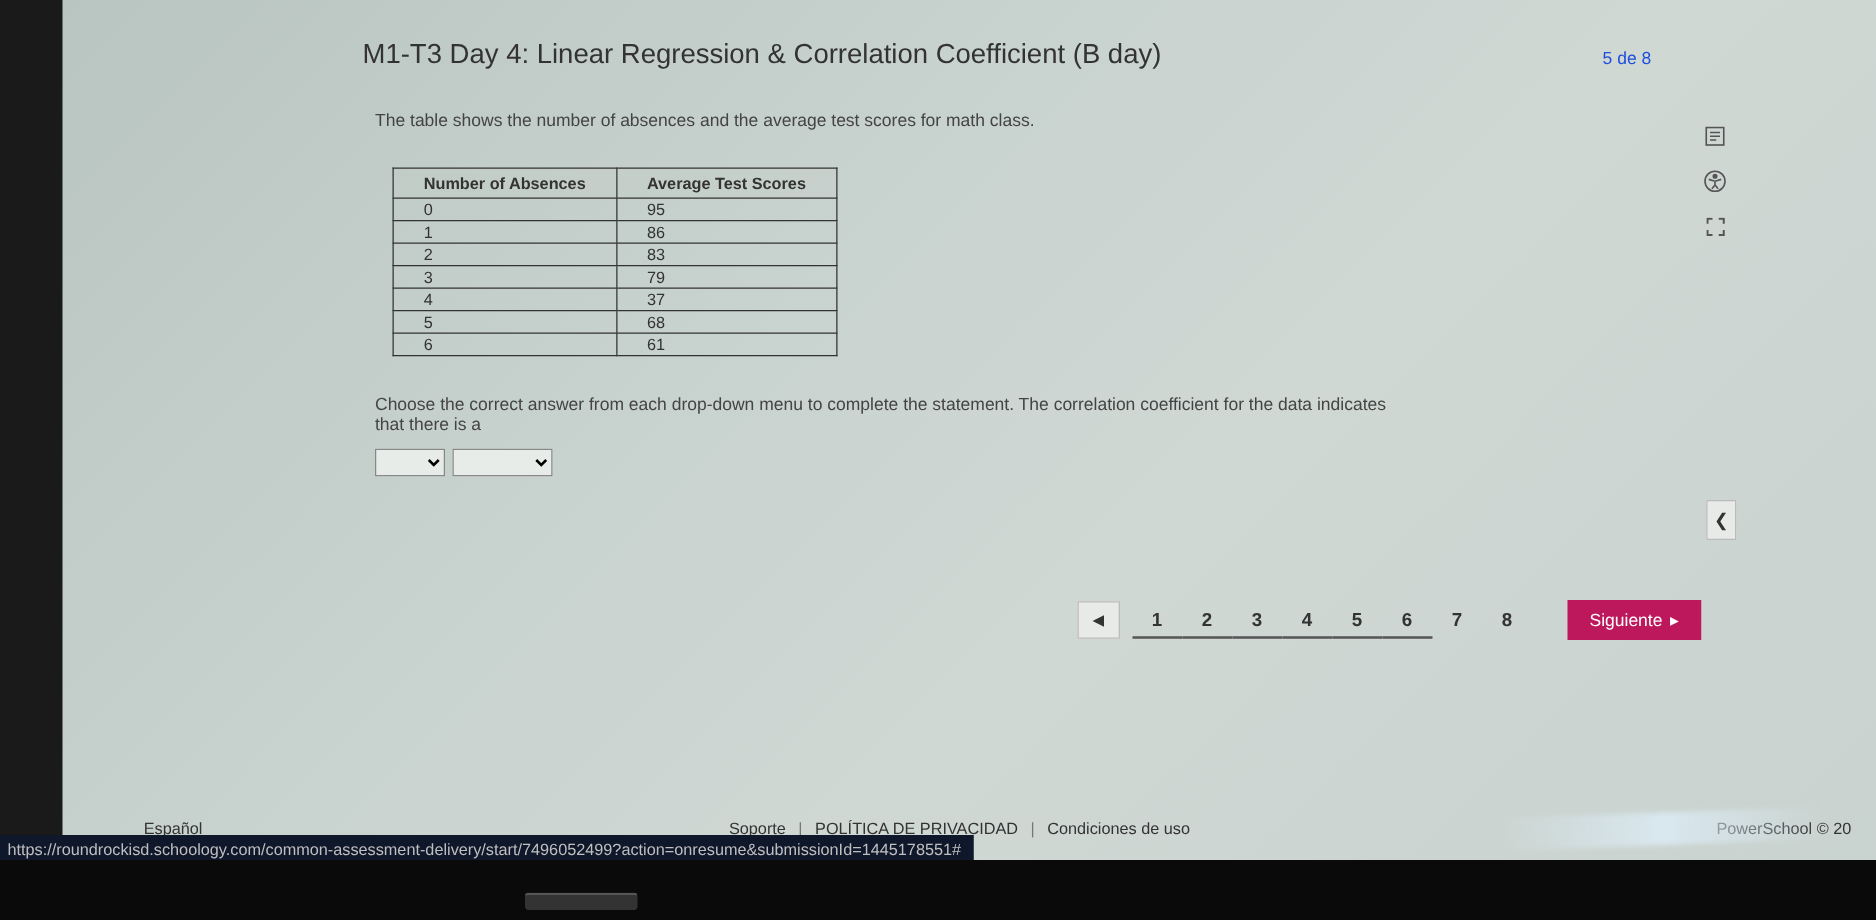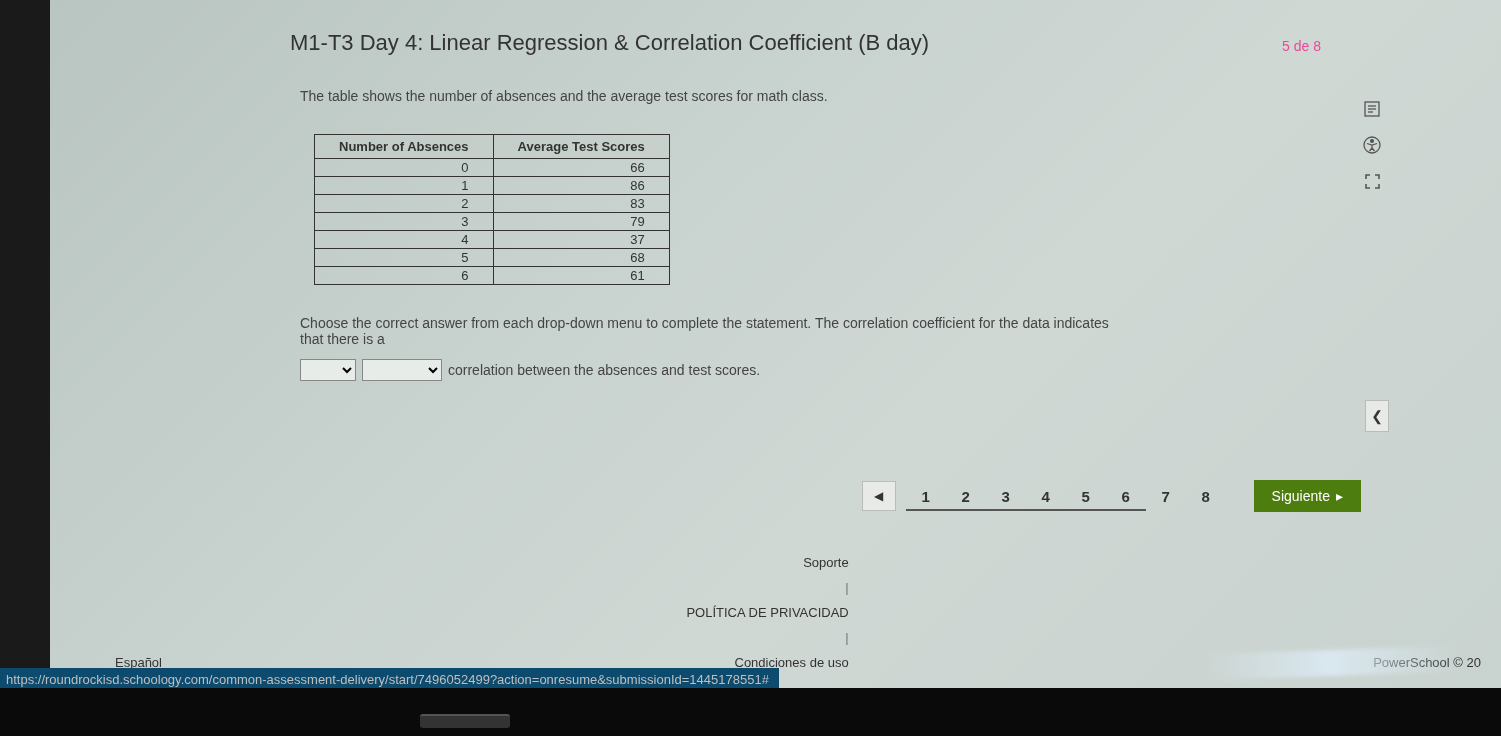--- a/index.html
+++ b/index.html
@@ -37,21 +37,21 @@
     align-items: flex-start;
     padding: 30px 140px 0 240px;
   }
   .title {
     font-size: 22px;
     color: #333;
     font-weight: 400;
   }
   .qcount {
     font-size: 14px;
-    color: #ec4899;
+    color: #1d4ed8;
     padding-top: 8px;
     padding-right: 40px;
   }
   .points-row {
     text-align: right;
     padding: 40px 140px 0 0;
     font-size: 13px;
     color: #444;
     letter-spacing: 0.3px;
   }
@@ -85,21 +85,21 @@
   }
   table.data {
     border-collapse: collapse;
     margin-left: 14px;
     margin-bottom: 30px;
   }
   table.data th, table.data td {
     border: 1px solid #333;
     font-size: 13px;
     color: #333;
-    text-align: right;
+    text-align: left;
   }
   table.data th {
     background: rgba(200,205,200,0.3);
     font-weight: 700;
     padding: 4px 24px;
   }
   table.data td {
     padding: 1px 24px;
     min-width: 160px;
   }
@@ -158,21 +158,21 @@
     font-size: 15px;
     font-weight: 700;
     color: #333;
     padding: 6px 0 4px 0;
     cursor: pointer;
     border-bottom: 2px solid transparent;
   }
   .pnum.answered { border-bottom: 2px solid #555; }
   .pnum.current { position: relative; }
   .next-btn {
-    background: #4d7c0f;
+    background: #be185d;
     color: #fff;
     border: none;
     padding: 8px 18px;
     font-size: 14px;
     cursor: pointer;
     display: flex;
     align-items: center;
     gap: 6px;
     margin-left: 18px;
   }
@@ -197,28 +197,28 @@
     right: 0;
     top: 640px;
     height: 30px;
     display: flex;
     justify-content: space-between;
     align-items: flex-end;
     font-size: 13px;
     color: #333;
     padding: 0 20px 0 60px;
   }
-  .footer .links { display: flex; gap: 10px; align-items:flex-end;flex-direction:column;}
+  .footer .links { display: flex; gap: 10px; align-items:flex-start;}
   .footer .links .sep { color: #777; }
   .footer a { color: #333; text-decoration: none; cursor: pointer; }
   .url-bar {
     position: absolute;
     left: 0;
     top: 668px;
-    background: #0c4a6e;
+    background: #0f172a;
     color: #bfbfbf;
     font-size: 13px;
     padding: 4px 10px 4px 6px;
     font-family: Arial, sans-serif;
     white-space: nowrap;
   }
   .bottom-black {
     position: absolute;
     left: 0;
     right: 0;
@@ -291,21 +291,21 @@
       <table class="data">
         <thead>
           <tr>
             <th>Number of Absences</th>
             <th>Average Test Scores</th>
           </tr>
         </thead>
         <tbody id="tbody">
             <tr>
               <td>0</td>
-              <td>66</td>
+              <td>95</td>
             </tr>
             <tr>
               <td>1</td>
               <td>86</td>
             </tr>
             <tr>
               <td>2</td>
               <td>83</td>
             </tr>
             <tr>
@@ -325,21 +325,20 @@
               <td>61</td>
             </tr>
           </tbody>
       </table>
 
       <div class="instruction">Choose the correct answer from each drop-down menu to complete the statement. The correlation coefficient for the data indicates that there is a</div>
 
       <div class="answer-line">
         <select class="dd small"><option></option></select>
         <select class="dd med"><option></option></select>
-        <span>correlation between the absences and test scores.</span>
       </div>
     </div>
 
     <div class="collapse-tab">
       <span>❮</span>
     </div>
 
   </div>
 
   <div class="pager-row">

